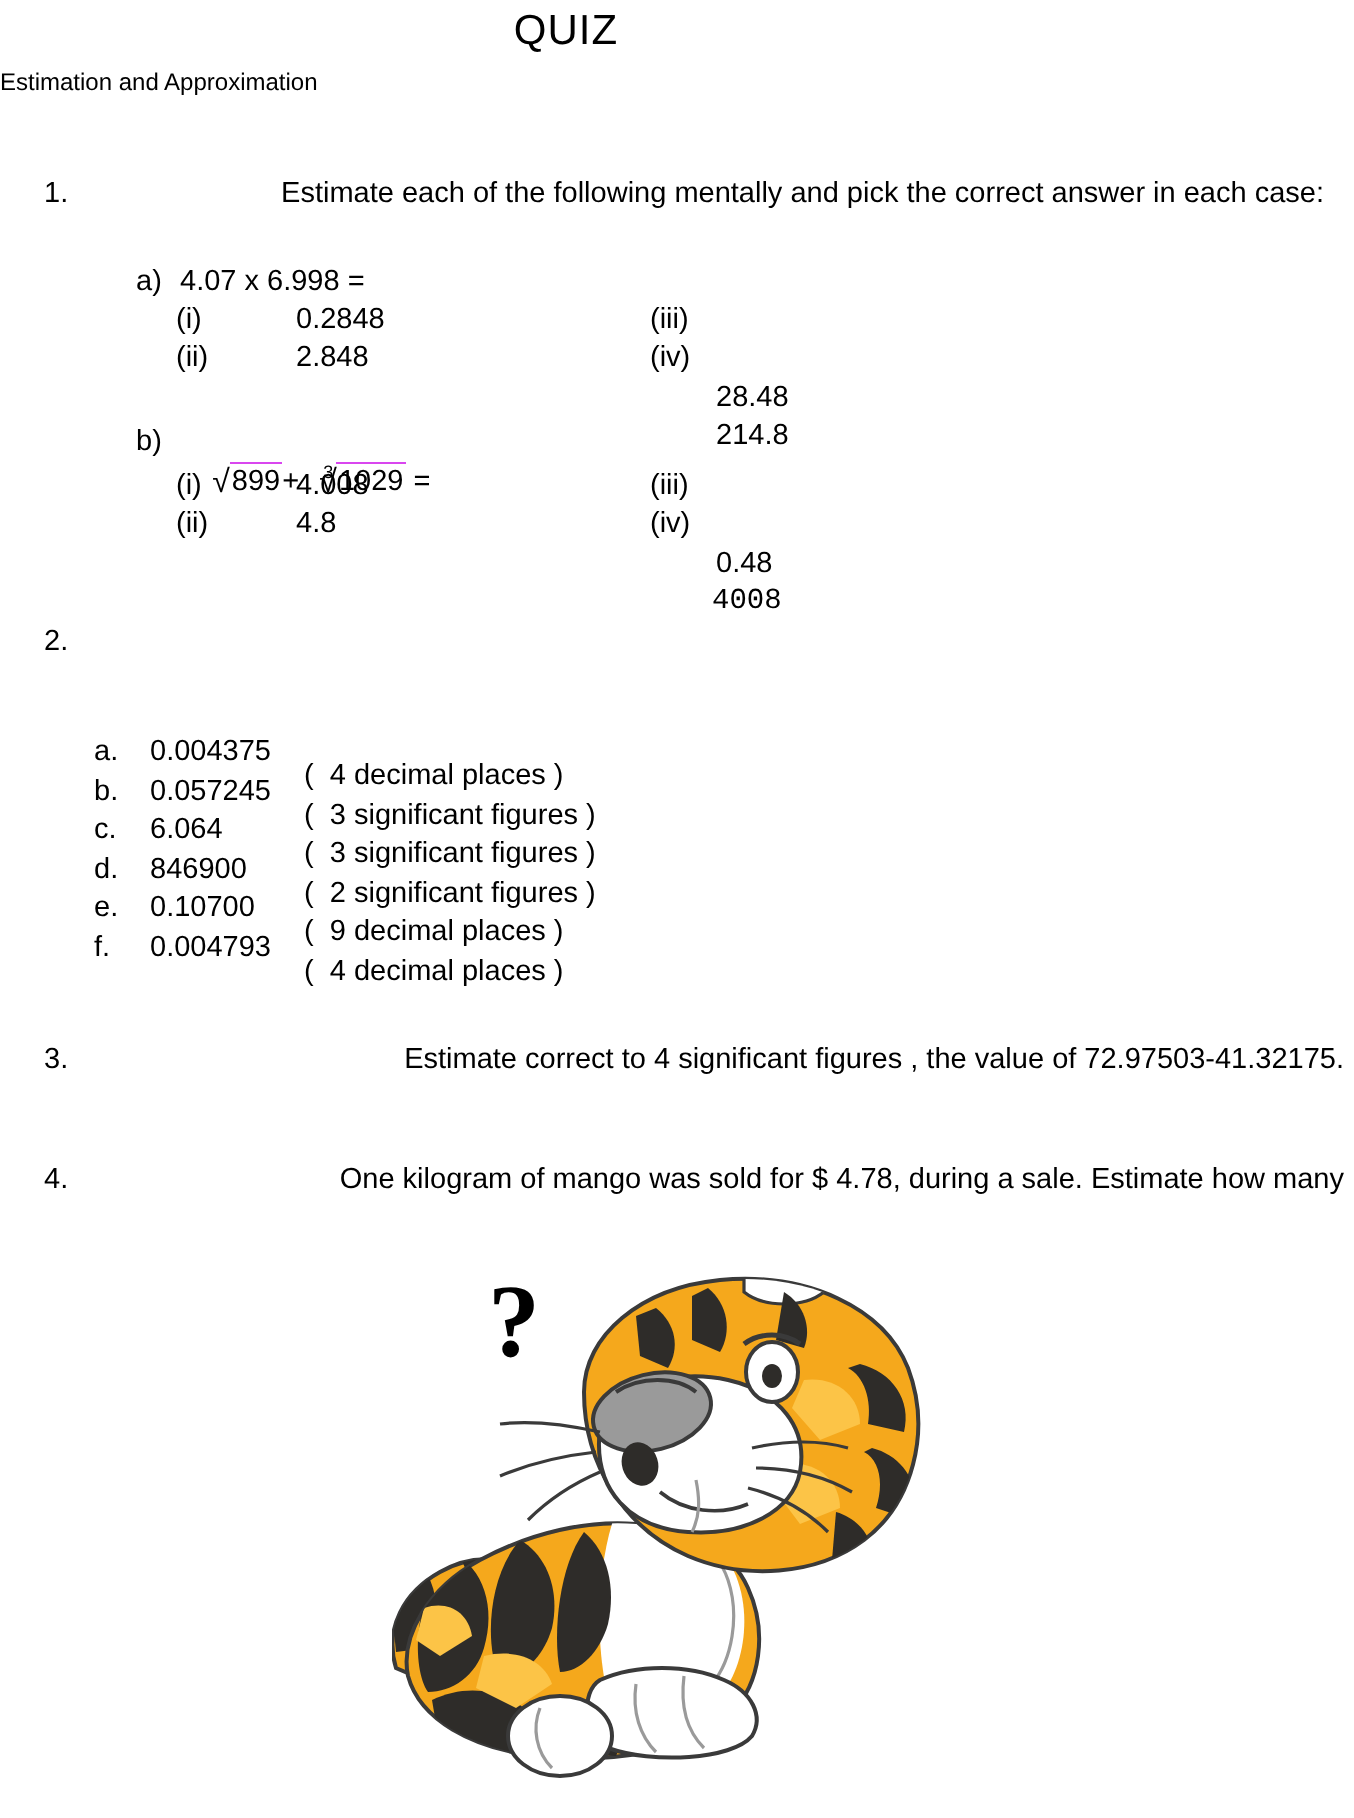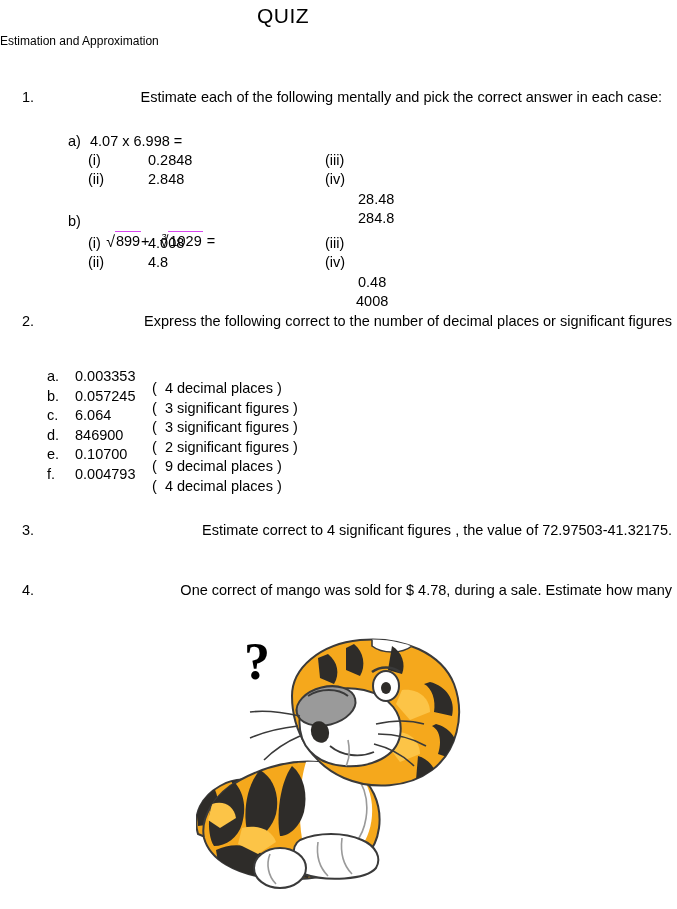--- a/index.html
+++ b/index.html
@@ -100,21 +100,21 @@
     position: absolute;
     left: 237px;
     top: 0;
   }
   .opt-val-r {
     position: absolute;
     left: 270px;
     top: 12px;
     margin-top: 27px;
   }
-  .opt-val-r.tight { left: 268px; }
+  .opt-val-r.tight { left: 268px; font-family: Liberation Mono, monospace; }
 
   
   .radical {
     display: inline-block;
     position: relative;
     white-space: nowrap;
   }
   .radical .rad-sign {
     font-size: 16px;
     position: relative;
@@ -188,21 +188,21 @@
     <div class="opt-row">
       <span class="opt-roman">(i)</span>
       <span class="opt-val">0.2848</span>
       <span class="opt-roman-r">(iii)</span>
       <span class="opt-val-r">28.48</span>
     </div>
     <div class="opt-row">
       <span class="opt-roman">(ii)</span>
       <span class="opt-val">2.848</span>
       <span class="opt-roman-r">(iv)</span>
-      <span class="opt-val-r">284.8</span>
+      <span class="opt-val-r">214.8</span>
     </div>
   </div>
 </div>
 
 <div class="subpart" style="left:68px; top:212px; width:500px;">
   <span class="sub-label">b)</span>
   <span class="sub-expr">
     <span class="radical"><span class="rad-sign">√</span><span class="rad-body">899</span></span><span>+</span>&nbsp;&nbsp;<span class="radical"><span class="rad-idx">3</span><span class="rad-sign">√</span><span class="rad-body">1029</span></span>&nbsp;<span>=</span>
   </span>
   <div class="options" style="top:22px;">
@@ -217,28 +217,27 @@
       <span class="opt-val">4.8</span>
       <span class="opt-roman-r">(iv)</span>
       <span class="opt-val-r tight">4008</span>
     </div>
   </div>
 </div>
 
 <div class="question" style="left:22px; top:312px; width:650px;">
   <span class="q-num">2.</span>
   <span class="q-body">
-    <span class="q-line">Express the following correct to the number of decimal places or significant figures</span>
   </span>
 </div>
 
 <div class="letter-list">
   <div class="ll-row">
     <span class="ll-letter">a.</span>
-    <span class="ll-value">0.003353</span>
+    <span class="ll-value">0.004375</span>
     <span class="ll-note">(  4 decimal places )</span>
   </div>
   <div class="ll-row">
     <span class="ll-letter">b.</span>
     <span class="ll-value">0.057245</span>
     <span class="ll-note">(  3 significant figures )</span>
   </div>
   <div class="ll-row">
     <span class="ll-letter">c.</span>
     <span class="ll-value">6.064</span>
@@ -264,21 +263,21 @@
 <div class="question" style="left:22px; top:521px; width:650px;">
   <span class="q-num">3.</span>
   <span class="q-body">
     <span class="q-line">Estimate correct to 4 significant figures , the value of 72.97503-41.32175.</span>
   </span>
 </div>
 
 <div class="question" style="left:22px; top:581px; width:650px;">
   <span class="q-num">4.</span>
   <span class="q-body">
-    <span class="q-line">One correct of mango was sold for $ 4.78, during a sale. Estimate how many</span>
+    <span class="q-line">One kilogram of mango was sold for $ 4.78, during a sale. Estimate how many</span>
   </span>
 </div>
 
 <div class="tiger-wrap">
   <svg viewBox="0 0 290 262" xmlns="http://www.w3.org/2000/svg">
     <defs>
       <clipPath id="bodyClip">
         <path d="M8 210 C4 190 18 166 44 152 C70 138 98 132 122 134 C150 136 170 148 178 166
                  C188 188 184 214 170 228 C150 248 110 254 72 250 C40 246 14 232 8 210 Z"></path>
       </clipPath>

